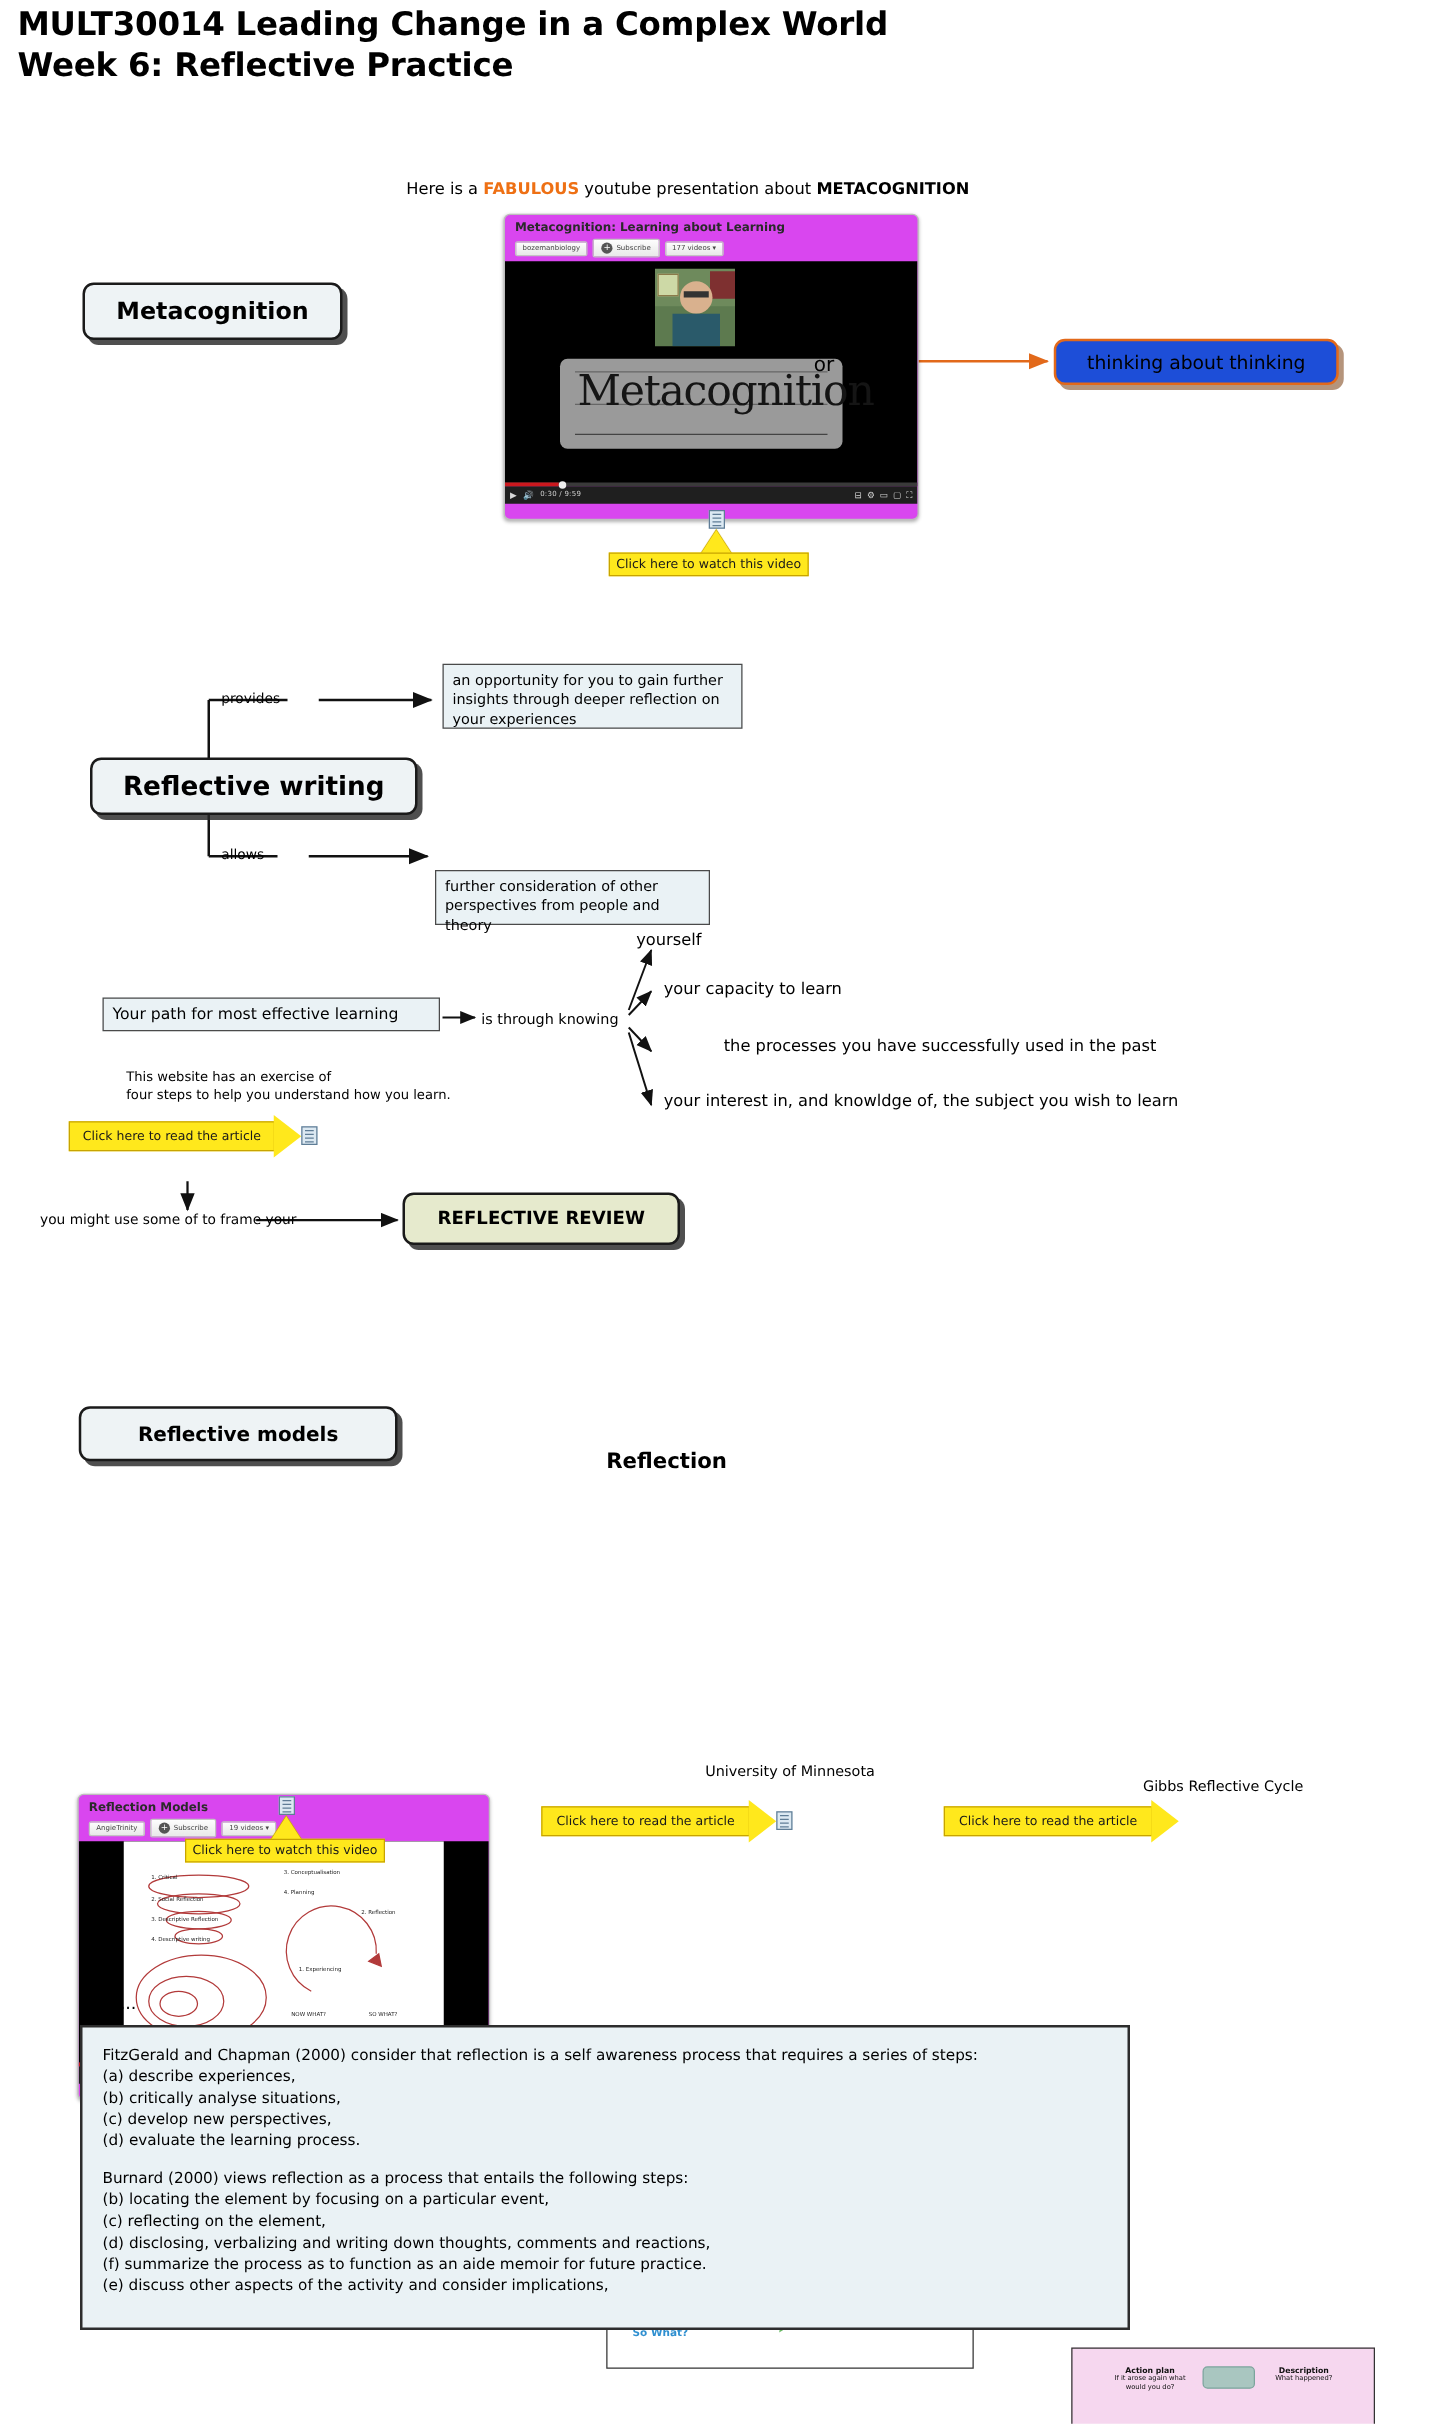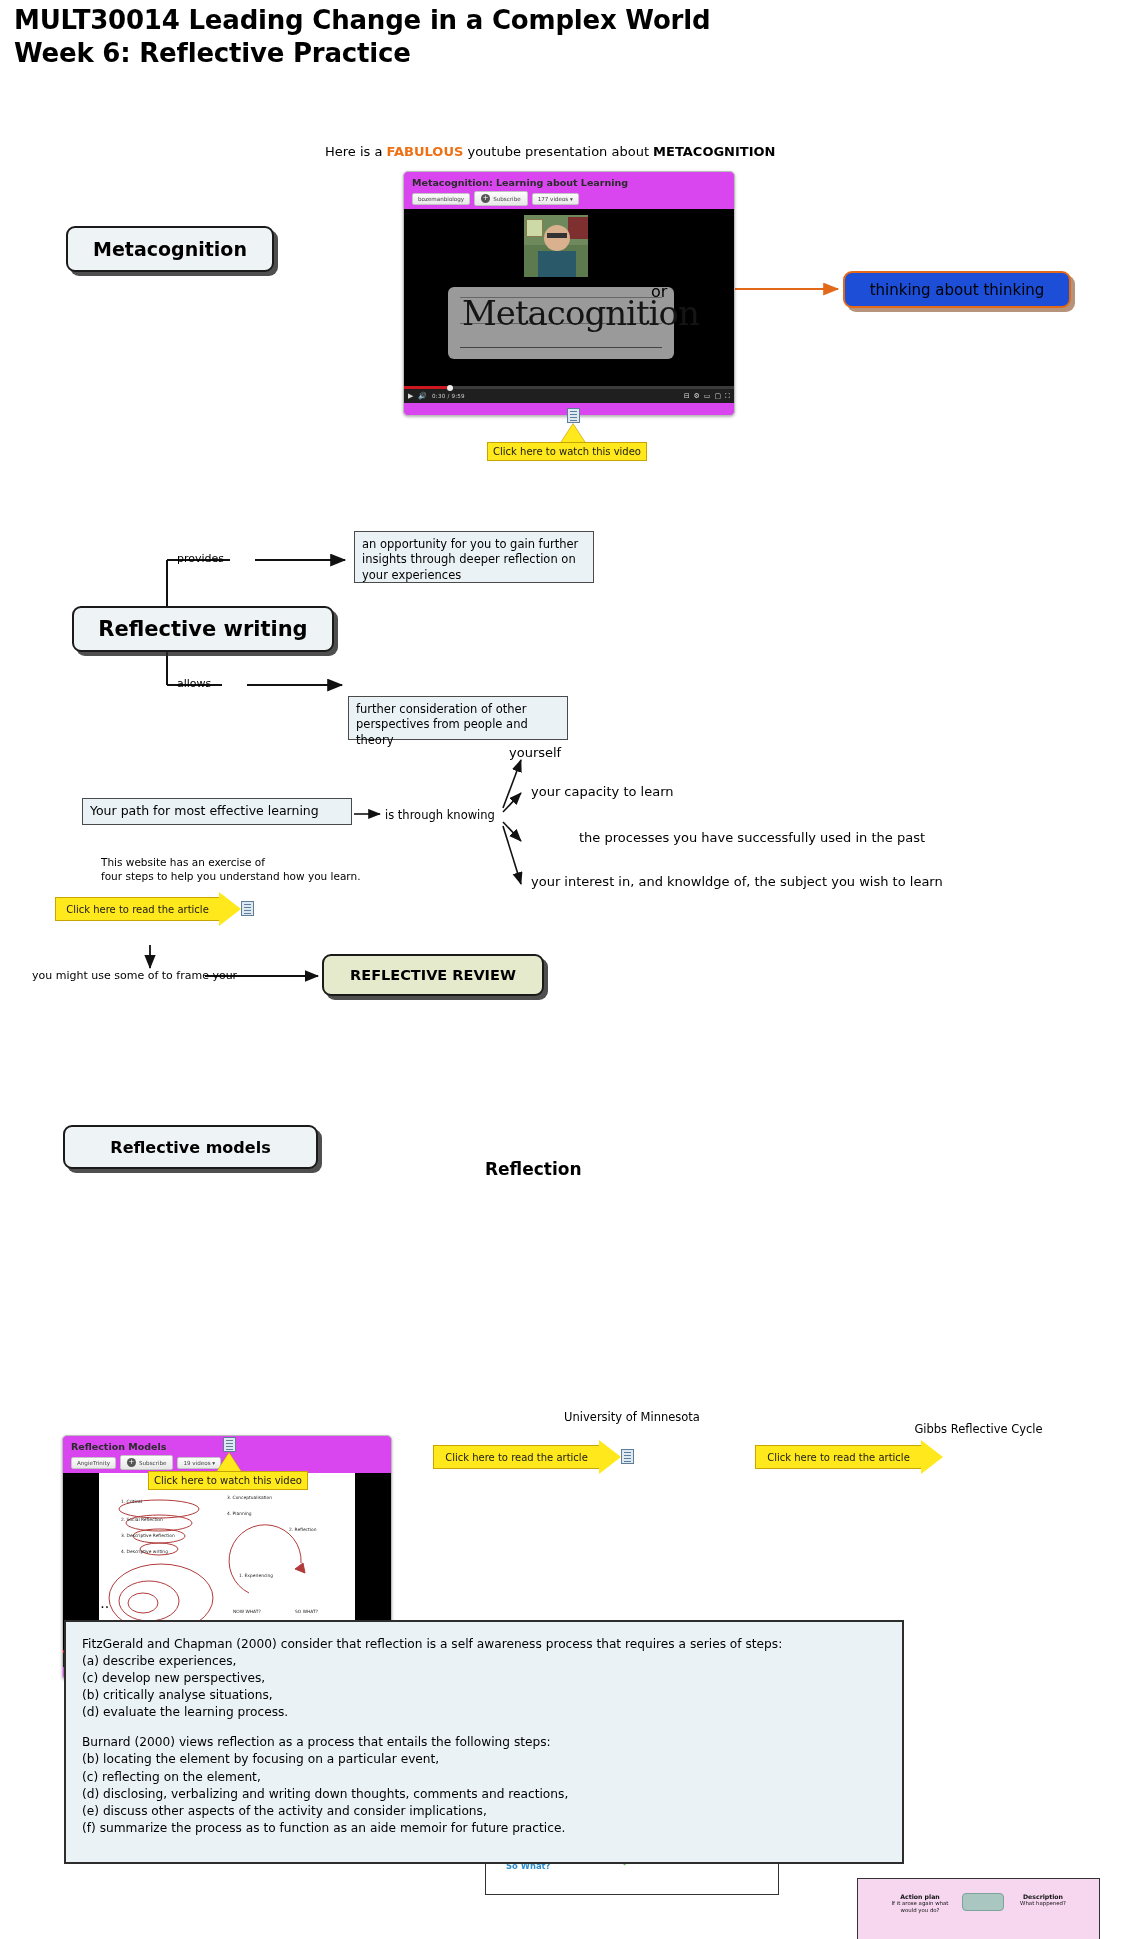--- a/index.html
+++ b/index.html
@@ -453,23 +453,23 @@
     <span>Click here to read the article</span>
   </div>
   <div class="yellow-arrow-right" style="left:166px;top:-5px;"></div>
 </div>
 
 <div class="abs plain-text" style="left:63px;top:1594px;font-size:14px;">also ...</div>
 
 <div class="abs" id="citation-box" style="left:64px;top:1620px;width:840px;height:244px;">
   <p>FitzGerald and Chapman (2000) consider that reflection is a self awareness process that requires a series of steps:</p>
   <p>(a) describe experiences,</p>
+  <p>(b) critically analyse situations,</p>
   <p>(c) develop new perspectives,</p>
-  <p>(b) critically analyse situations,</p>
   <p>(d) evaluate the learning process.</p>
   <div class="gap"></div>
   <p>Burnard (2000) views reflection as a process that entails the following steps:</p>
   <p>(b) locating the element by focusing on a particular event,</p>
   <p>(c) reflecting on the element,</p>
   <p>(d) disclosing, verbalizing and writing down thoughts, comments and reactions,</p>
+  <p>(f) summarize the process as to function as an aide memoir for future practice.</p>
   <p>(e) discuss other aspects of the activity and consider implications,</p>
-  <p>(f) summarize the process as to function as an aide memoir for future practice.</p>
 </div>
 
 </body></html>

